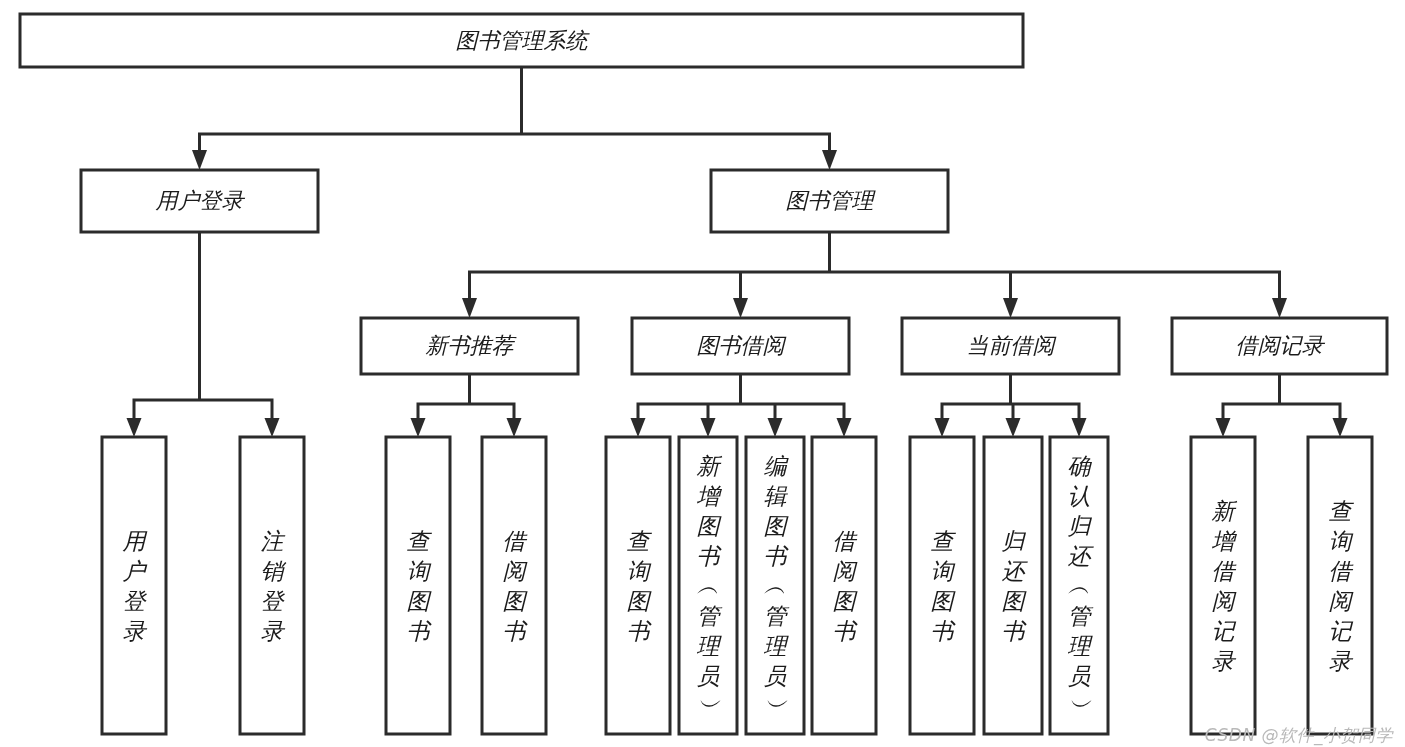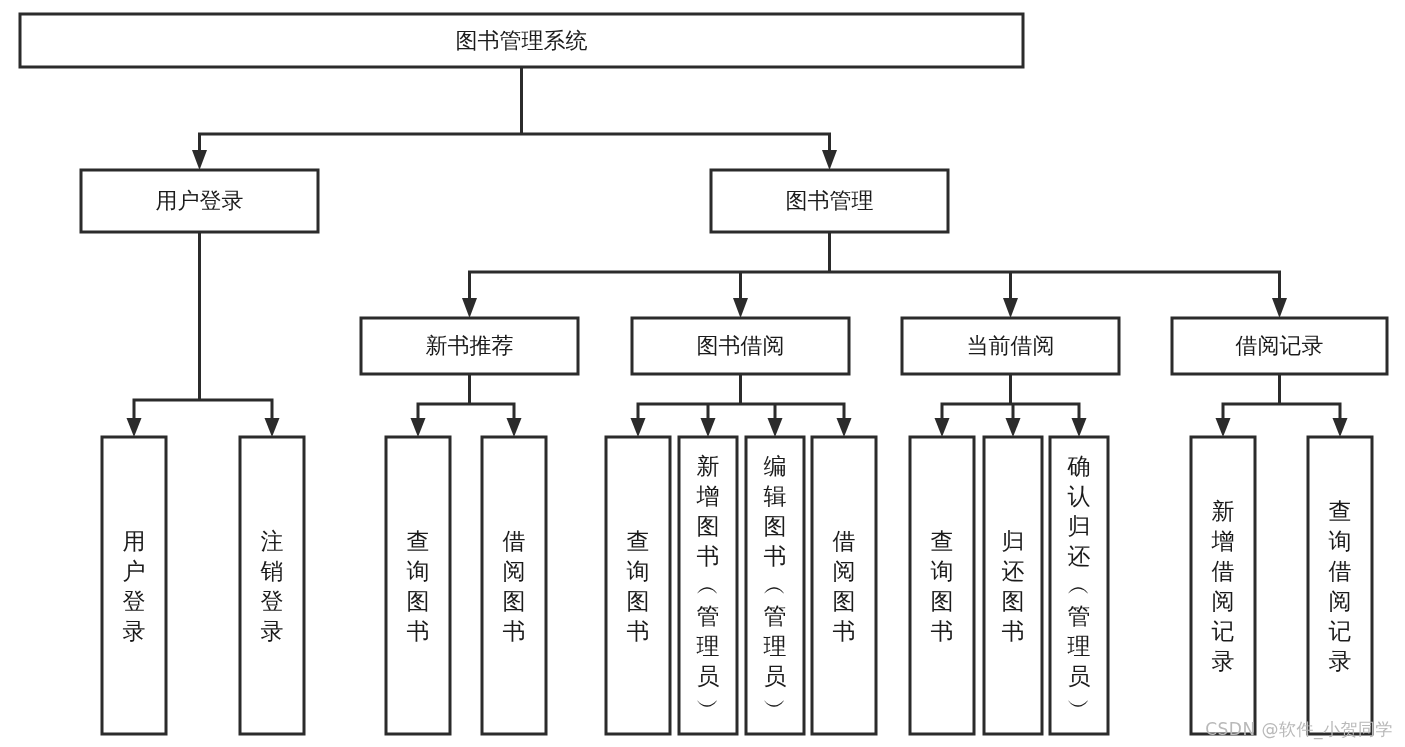--- a/index.html
+++ b/index.html
@@ -11,20 +11,21 @@
     width: 1405px;
     height: 747px;
     font-family: "DejaVu Sans", "Liberation Sans", sans-serif;
     overflow: hidden;
     position: relative;
   }
   #diagram-root {
     position: relative;
     width: 1405px;
     height: 747px;
+    font-style: italic;
   }
   svg#flowchart {
     display: block;
     width: 1405px;
     height: 747px;
   }
   .box-rect {
     fill: #ffffff;
     stroke: #2b2b2b;
     stroke-width: 3;
@@ -49,21 +50,21 @@
   }
   .node-label-vert {
     font-family: "DejaVu Sans", "Liberation Sans", sans-serif;
     font-size: 23px;
     fill: #1b1b1b;
     text-anchor: middle;
   }
   .watermark {
     position: absolute;
     right: 12px;
-    bottom: 6px;
+    bottom: 0;
     font-family: "DejaVu Sans", "Liberation Sans", sans-serif;
     font-size: 17px;
     color: #b9b9b9;
     white-space: nowrap;
     letter-spacing: 0.5px;
     user-select: none;
   }
 </style>
 </head>
 <body>

